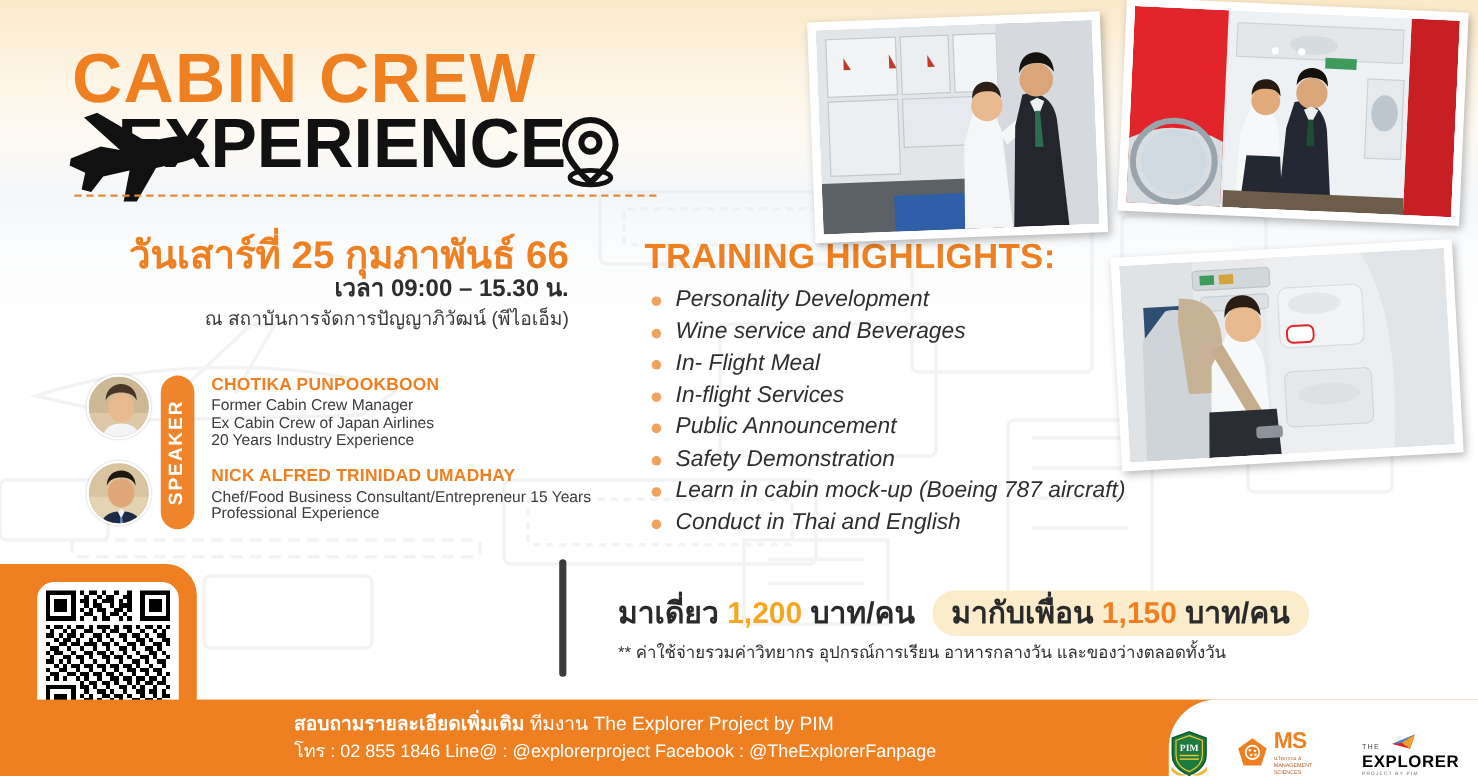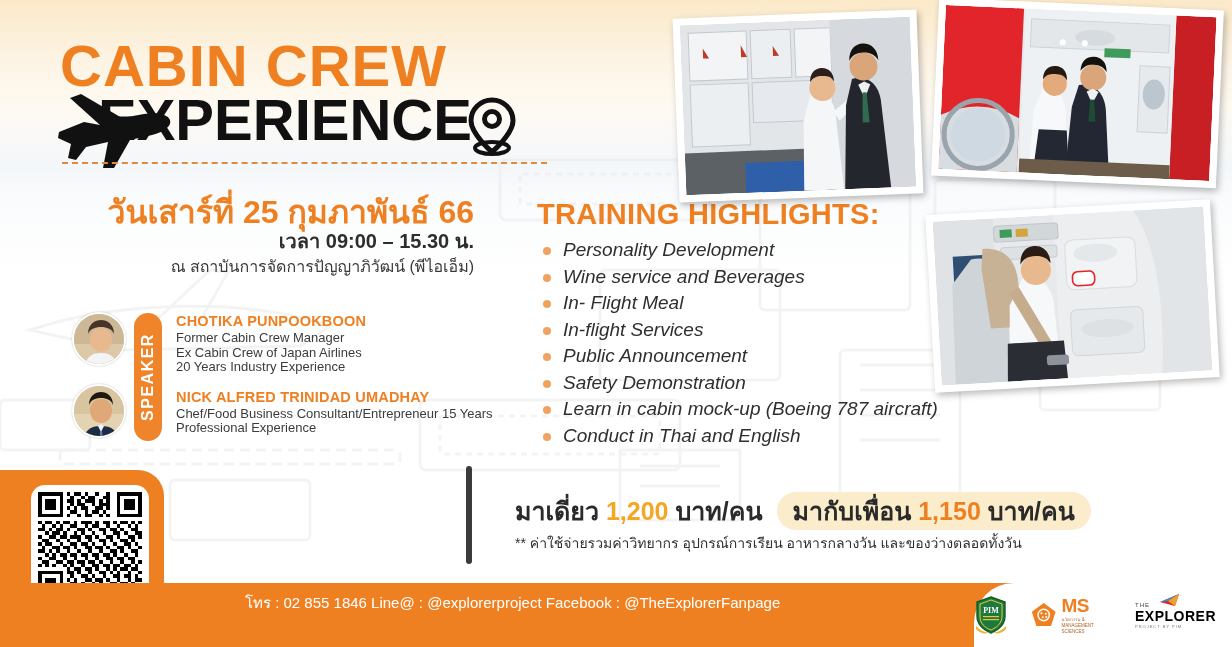--- a/index.html
+++ b/index.html
@@ -137,21 +137,21 @@
   .footer-round {
     position: absolute; right: 0; top: 0; width: 258px; height: 64px;
     background: #fff; border-top-left-radius: 40px;
   }
   .footer-text { position: absolute; left: 245px; top: 9px; color: #fff; }
   .footer-l1 { font-size: 16px; line-height: 24px; }
   .footer-l1 b { font-weight: bold; }
   .footer-l2 { font-size: 15px; line-height: 22px; }
   .logos {
     position: absolute; right: 16px; top: 0; height: 64px; width: 242px;
-    display: flex; align-items: center; justify-content: center; gap: 22px;
+    display: flex; align-items: flex-end; justify-content: center; gap: 22px;
   }
   .logo-item { display: flex; align-items: center; gap: 4px; }
   .logo-ms-txt { font-size: 19px; font-weight: bold; color: #ef8022; letter-spacing: -.5px; }
   .logo-ms-sub { font-size: 4.5px; color: #b0622a; line-height: 6px; }
   .logo-exp-the { font-size: 6px; color: #444; letter-spacing: 1px; }
   .logo-exp-main { font-size: 14px; font-weight: bold; color: #000000; letter-spacing: .5px; }
   .logo-exp-sub { font-size: 4px; color: #777; letter-spacing: 1px; }
 </style>
 </head>
 <body>
@@ -439,20 +439,23 @@
         <span class="price-num alt">1,150</span>
         <span>บาท/คน</span>
       </div>
     </div>
     <div class="price-note">** ค่าใช้จ่ายรวมค่าวิทยากร อุปกรณ์การเรียน อาหารกลางวัน และของว่างตลอดทั้งวัน</div>
   </div>
 
   <div class="footer">
     <div class="footer-round"></div>
     <div class="footer-text">
+      <div class="footer-l1">
+        <b>สอบถามรายละเอียดเพิ่มเติม</b><span> ทีมงาน The Explorer Project by PIM</span>
+      </div>
       <div class="footer-l2">โทร : 02 855 1846  Line@ : @explorerproject  Facebook : @TheExplorerFanpage</div>
     </div>
 
     <div class="logos">
       <div class="logo-item">
         <svg width="34" height="38" viewBox="0 0 34 38" xmlns="http://www.w3.org/2000/svg">
           <path d="M17 1 L31 6 v14 c0 9 -7 14 -14 17 C10 34 3 29 3 20 V6z" fill="#1c7a3e" stroke="#0f5c2c" stroke-width="1.4"></path>
           <path d="M17 4 L28 8 v12 c0 7.5 -5.5 11.5 -11 14 C10.5 31.5 6 27.5 6 20 V8z" fill="none" stroke="#f0c43a" stroke-width="1"></path>
           <text x="17" y="17" text-anchor="middle" font-family="'Liberation Serif',serif" font-size="8" font-weight="bold" fill="#fff">PIM</text>
           <rect x="9" y="20" width="16" height="1.2" fill="#f0c43a"></rect>

